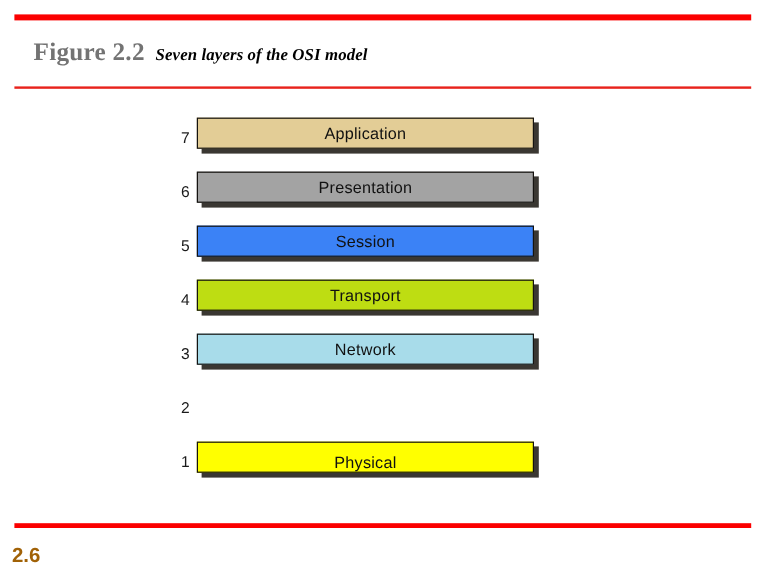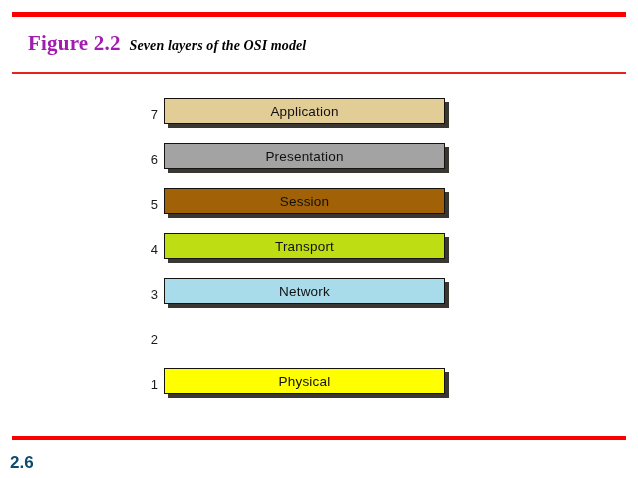--- a/index.html
+++ b/index.html
@@ -46,21 +46,21 @@
     position: absolute;
     left: 28px;
     top: 33px;
     white-space: nowrap;
     line-height: 1;
   }
   .heading .fig-label {
     font-family: "Liberation Serif", serif;
     font-weight: bold;
     font-size: 21px;
-    color: #a21caf;
+    color: #737373;
     letter-spacing: 0.2px;
   }
   .heading .fig-caption {
     font-family: "Liberation Serif", serif;
     font-weight: bold;
     font-style: italic;
     font-size: 14px;
     color: #000000;
     margin-left: 9px;
     letter-spacing: 0.1px;
@@ -109,21 +109,21 @@
   }
 
   
   .page-num {
     position: absolute;
     left: 10px;
     top: 453px;
     font-family: "Liberation Sans", sans-serif;
     font-weight: bold;
     font-size: 17px;
-    color: #0c4a6e;
+    color: #a16207;
   }
 </style>
 </head>
 <body>
 
 <div class="rule-top"></div>
 
 <div class="heading">
   <span class="fig-label">Figure 2.2</span><span class="fig-caption">Seven layers of the OSI model</span>
 </div>
@@ -138,42 +138,42 @@
       </div>
     </div>
     <div class="layer-row">
       <div class="layer-num">6</div>
       <div class="layer-bar" style="background: #a3a3a3;">
         <span class="layer-label">Presentation</span>
       </div>
     </div>
     <div class="layer-row">
       <div class="layer-num">5</div>
-      <div class="layer-bar" style="background: #a16207;">
+      <div class="layer-bar" style="background: #3b82f6;">
         <span class="layer-label">Session</span>
       </div>
     </div>
     <div class="layer-row">
       <div class="layer-num">4</div>
       <div class="layer-bar" style="background: rgb(190, 221, 18);">
         <span class="layer-label">Transport</span>
       </div>
     </div>
     <div class="layer-row">
       <div class="layer-num">3</div>
       <div class="layer-bar" style="background: rgb(168, 220, 234);">
         <span class="layer-label">Network</span>
       </div>
     </div>
     <div class="layer-row">
       <div class="layer-num">2</div>
     </div>
     <div class="layer-row">
       <div class="layer-num">1</div>
-      <div class="layer-bar" style="background: rgb(255, 255, 0);">
+      <div class="layer-bar" style="background: rgb(255, 255, 0); align-items: flex-end;">
         <span class="layer-label">Physical</span>
       </div>
     </div>
   </div>
 
 <div class="rule-bottom"></div>
 
 <div class="page-num">2.6</div>
 
 </body></html>

